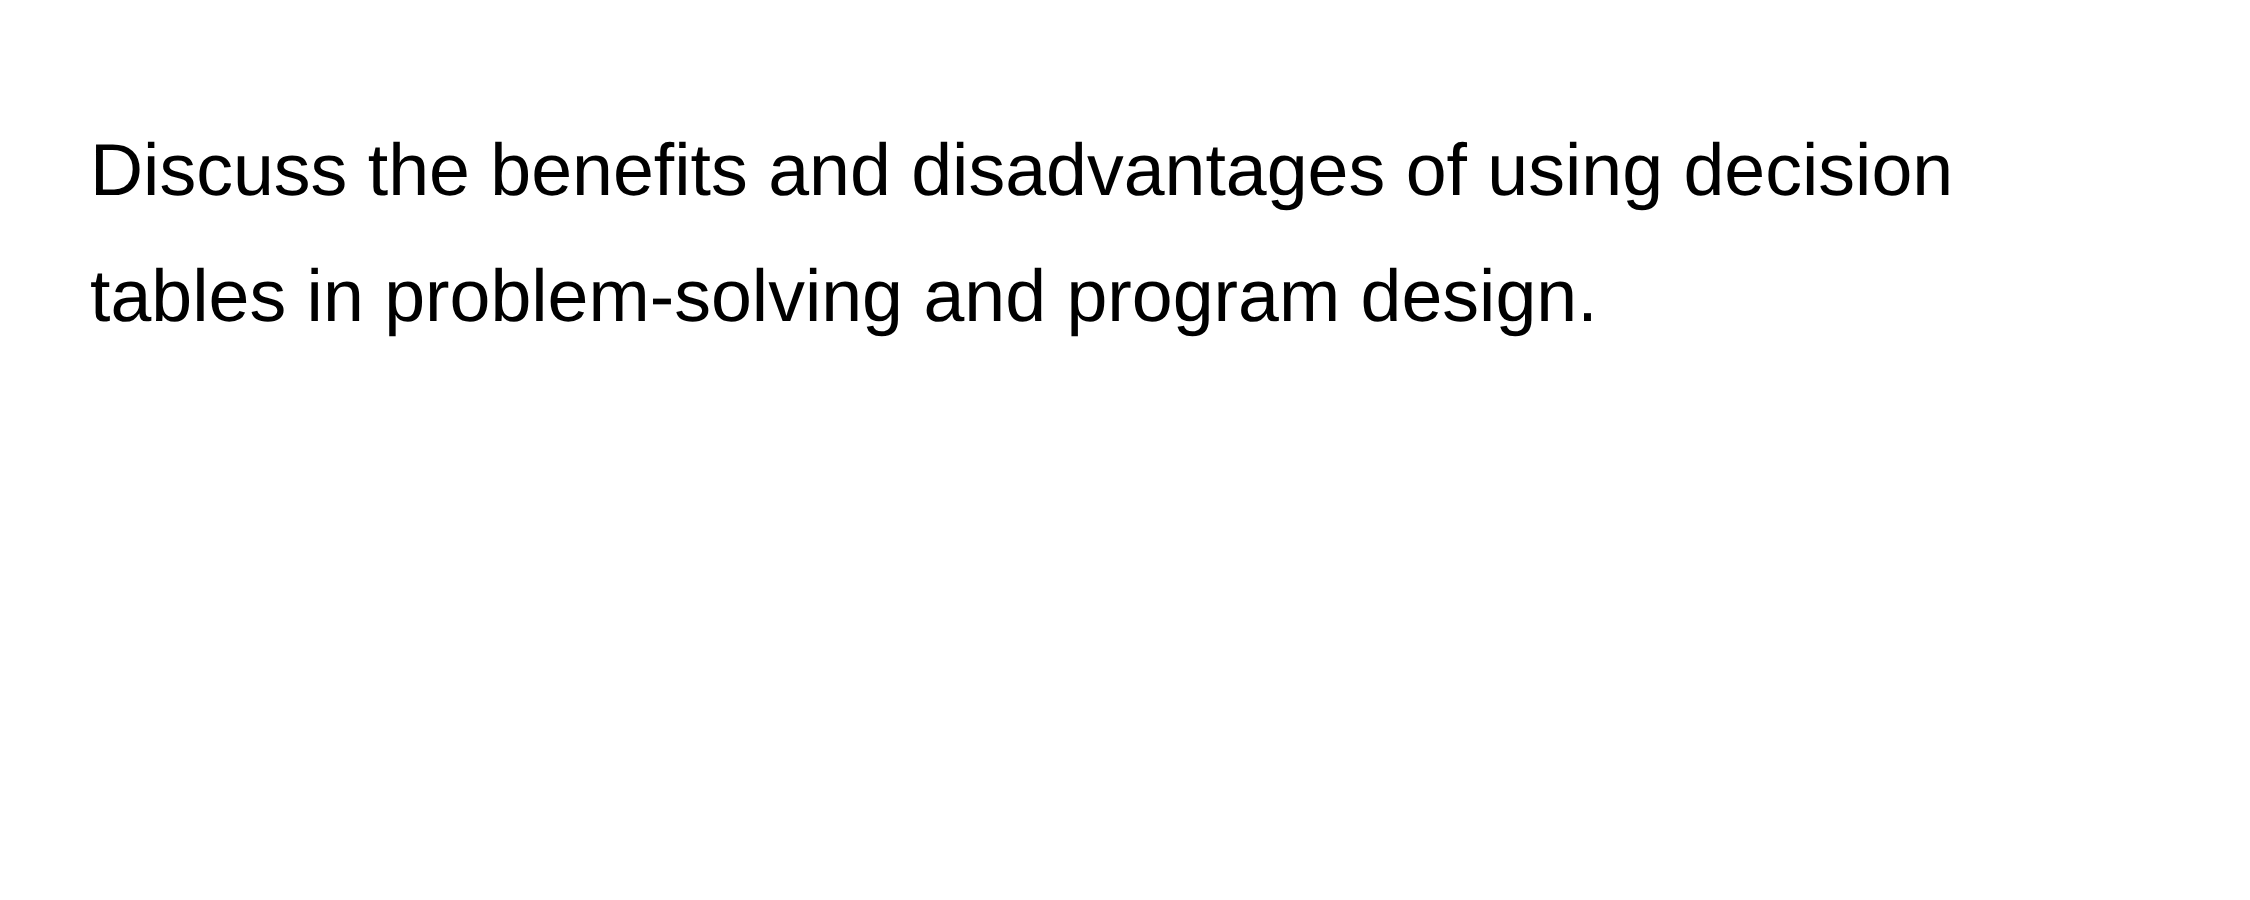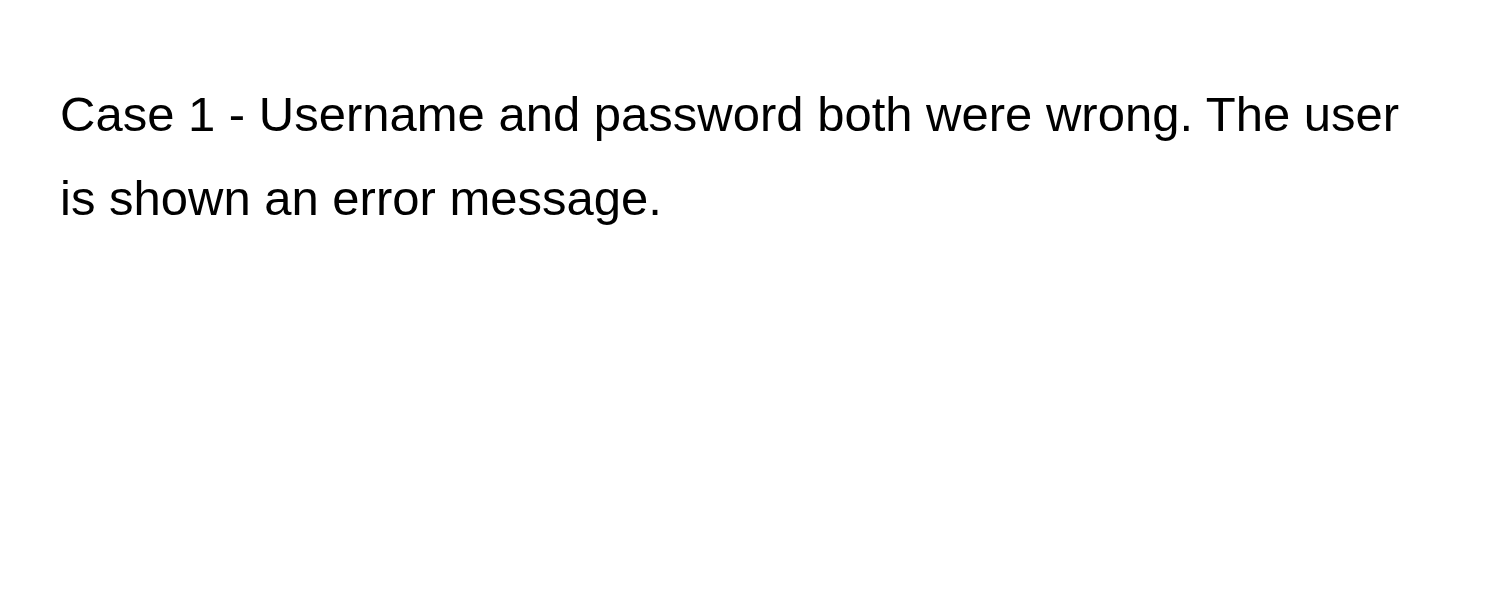--- a/index.html
+++ b/index.html
@@ -23,14 +23,14 @@
       line-height: 1.72;
       color: #000000;
       letter-spacing: 0.0px;
       font-weight: 400;
     }
   </style>
 </head>
 <body>
 
 <div class="content">
-  <p class="paragraph">Case 1 - Username and password both were wrong. The user is shown an error message.</p>
+  <p class="paragraph">Discuss the benefits and disadvantages of using decision tables in problem-solving and program design.</p>
 </div>
 
 </body></html>

